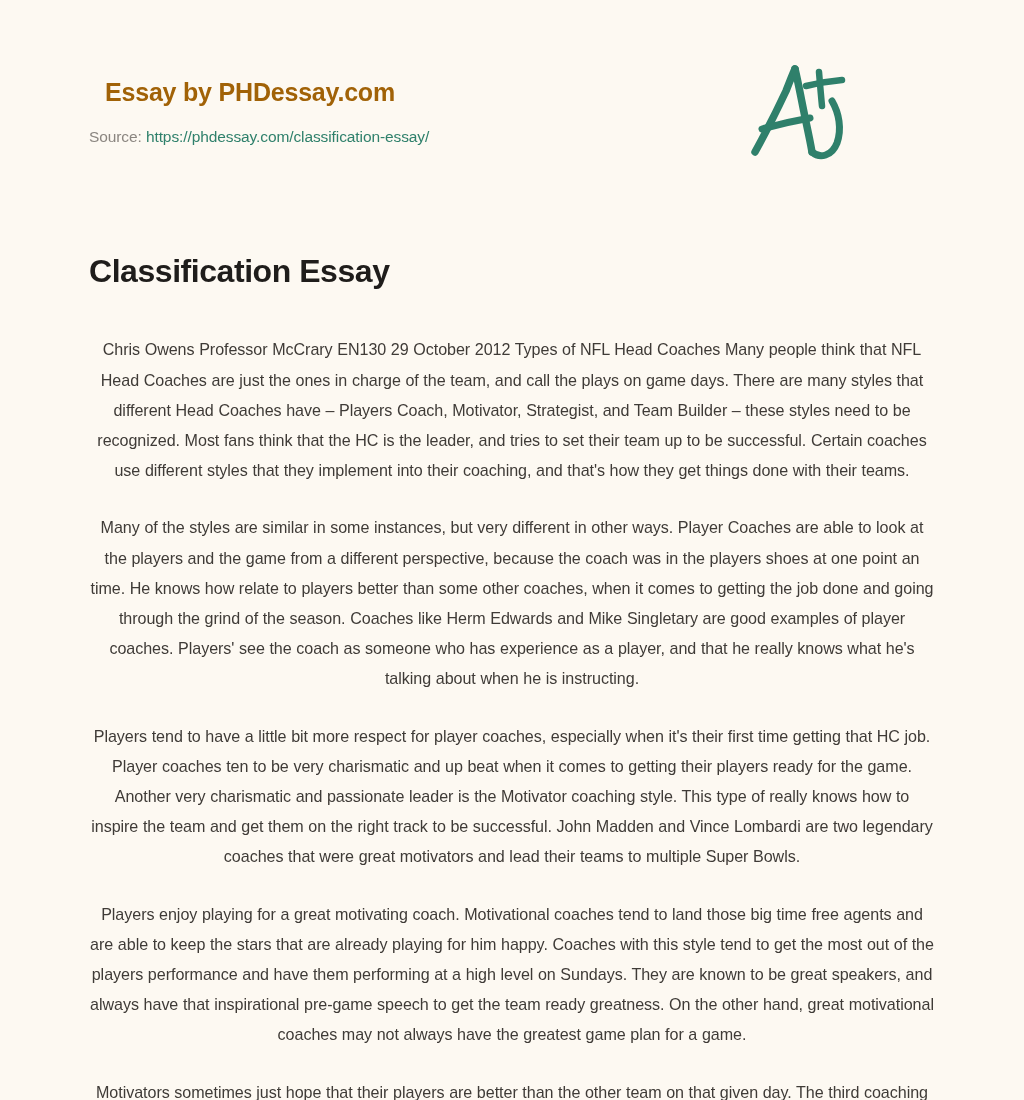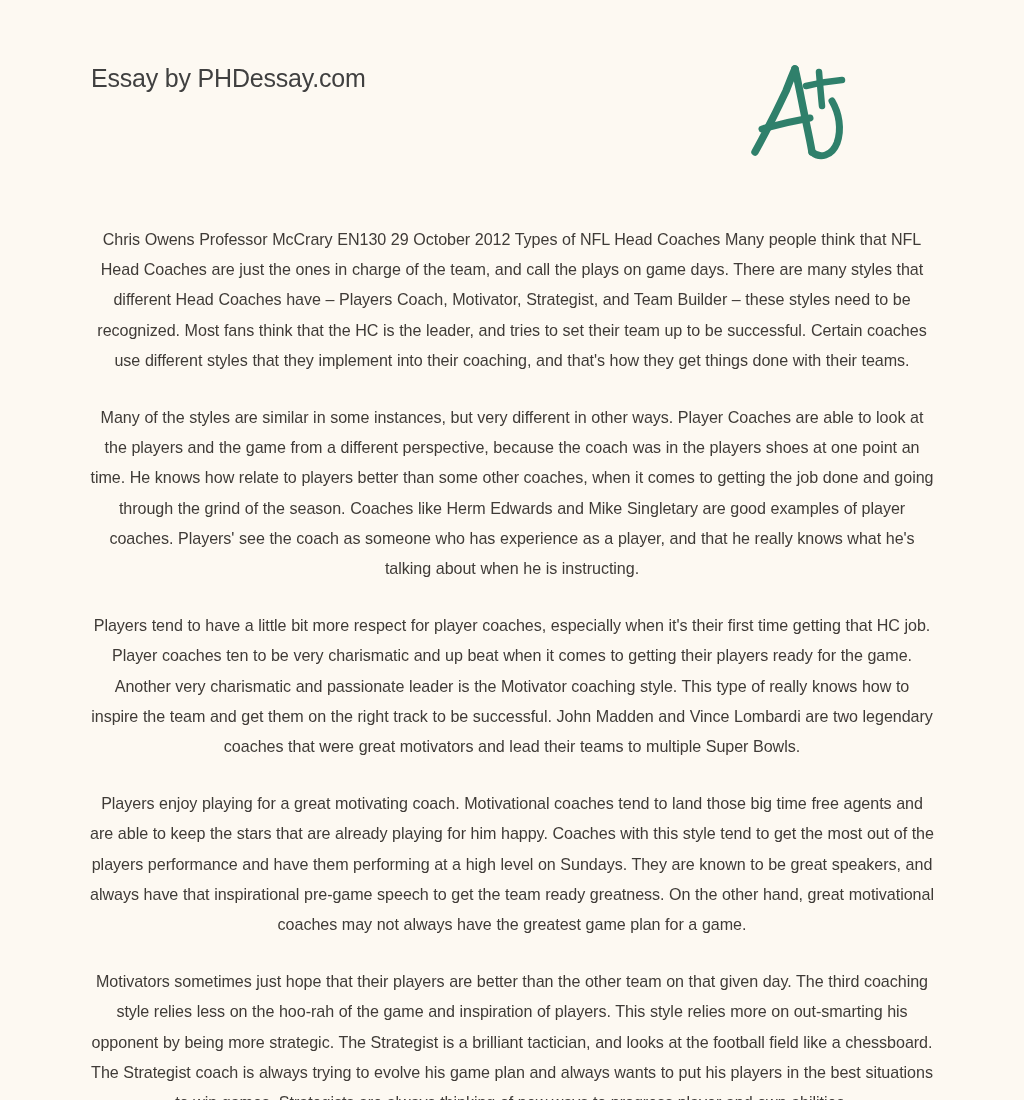--- a/index.html
+++ b/index.html
@@ -24,25 +24,25 @@
     padding: 0 89px;
   }
   
   .header {
     position: relative;
     padding-top: 62px;
     min-height: 118px;
   }
   .brand-line {
     font-size: 25px;
-    font-weight: normal;
+    font-weight: bold;
     letter-spacing: -0.2px;
-    color: #404040;
+    color: #a16207;
     line-height: 1.15;
-    margin: 2px;
+    margin: 16px;
   }
   .source-line {
     margin: 20px 0 0 0;
     font-size: 15.5px;
     color: #8b8680;
     line-height: 1.3;
     letter-spacing: -0.1px;
   }
   .source-link {
     color: #2f806b;
@@ -91,20 +91,24 @@
   }
 </style>
 </head>
 <body>
 
 <div class="page">
 
   <div class="header">
     <div class="brand-line">Essay by PHDessay.com</div>
 
+    <div class="source-line">
+      <span>Source:</span>
+      <a class="source-link" href="#">https://phdessay.com/classification-essay/</a>
+    </div>
 
     <div class="logo">
       <svg viewBox="0 0 120 118" xmlns="http://www.w3.org/2000/svg" aria-hidden="true">
         <g fill="none" stroke="#2f806b" stroke-linecap="round" stroke-linejoin="round">
 
           <path d="M17 104 C 27 86, 40 60, 48 43 C 52 33, 55 25, 57 21" stroke-width="7.5"></path>
 
           <path d="M57 21 C 60 33, 64 55, 68 74 C 71 88, 73 98, 74 104" stroke-width="7.5"></path>
 
           <path d="M24 81 C 38 77, 55 73, 72 70" stroke-width="7"></path>
@@ -112,20 +116,21 @@
           <path d="M74 104 C 82 111, 94 108, 99 95 C 104 81, 101 65, 94 53" stroke-width="7"></path>
 
           <path d="M81 24 C 82 36, 83 48, 84 58" stroke-width="6.5"></path>
 
           <path d="M68 38 C 80 35, 93 33, 104 32" stroke-width="6.5"></path>
         </g>
       </svg>
     </div>
   </div>
 
+  <h1 class="doc-title">Classification Essay</h1>
 
   <div class="doc-body">
     <p>Chris Owens Professor McCrary EN130 29 October 2012 Types of NFL Head Coaches Many people think that NFL Head Coaches are just the ones in charge of the team, and call the plays on game days. There are many styles that different Head Coaches have – Players Coach, Motivator, Strategist, and Team Builder – these styles need to be recognized. Most fans think that the HC is the leader, and tries to set their team up to be successful. Certain coaches use different styles that they implement into their coaching, and that's how they get things done with their teams.</p>
     <p>Many of the styles are similar in some instances, but very different in other ways. Player Coaches are able to look at the players and the game from a different perspective, because the coach was in the players shoes at one point an time. He knows how relate to players better than some other coaches, when it comes to getting the job done and going through the grind of the season. Coaches like Herm Edwards and Mike Singletary are good examples of player coaches. Players' see the coach as someone who has experience as a player, and that he really knows what he's talking about when he is instructing.</p>
     <p>Players tend to have a little bit more respect for player coaches, especially when it's their first time getting that HC job. Player coaches ten to be very charismatic and up beat when it comes to getting their players ready for the game. Another very charismatic and passionate leader is the Motivator coaching style. This type of really knows how to inspire the team and get them on the right track to be successful. John Madden and Vince Lombardi are two legendary coaches that were great motivators and lead their teams to multiple Super Bowls.</p>
     <p>Players enjoy playing for a great motivating coach. Motivational coaches tend to land those big time free agents and are able to keep the stars that are already playing for him happy. Coaches with this style tend to get the most out of the players performance and have them performing at a high level on Sundays. They are known to be great speakers, and always have that inspirational pre-game speech to get the team ready greatness. On the other hand, great motivational coaches may not always have the greatest game plan for a game.</p>
     <p>Motivators sometimes just hope that their players are better than the other team on that given day. The third coaching style relies less on the hoo-rah of the game and inspiration of players. This style relies more on out-smarting his opponent by being more strategic. The Strategist is a brilliant tactician, and looks at the football field like a chessboard. The Strategist coach is always trying to evolve his game plan and always wants to put his players in the best situations to win games. Strategists are always thinking of new ways to progress player and own abilities.</p>
 
   </div>
 

